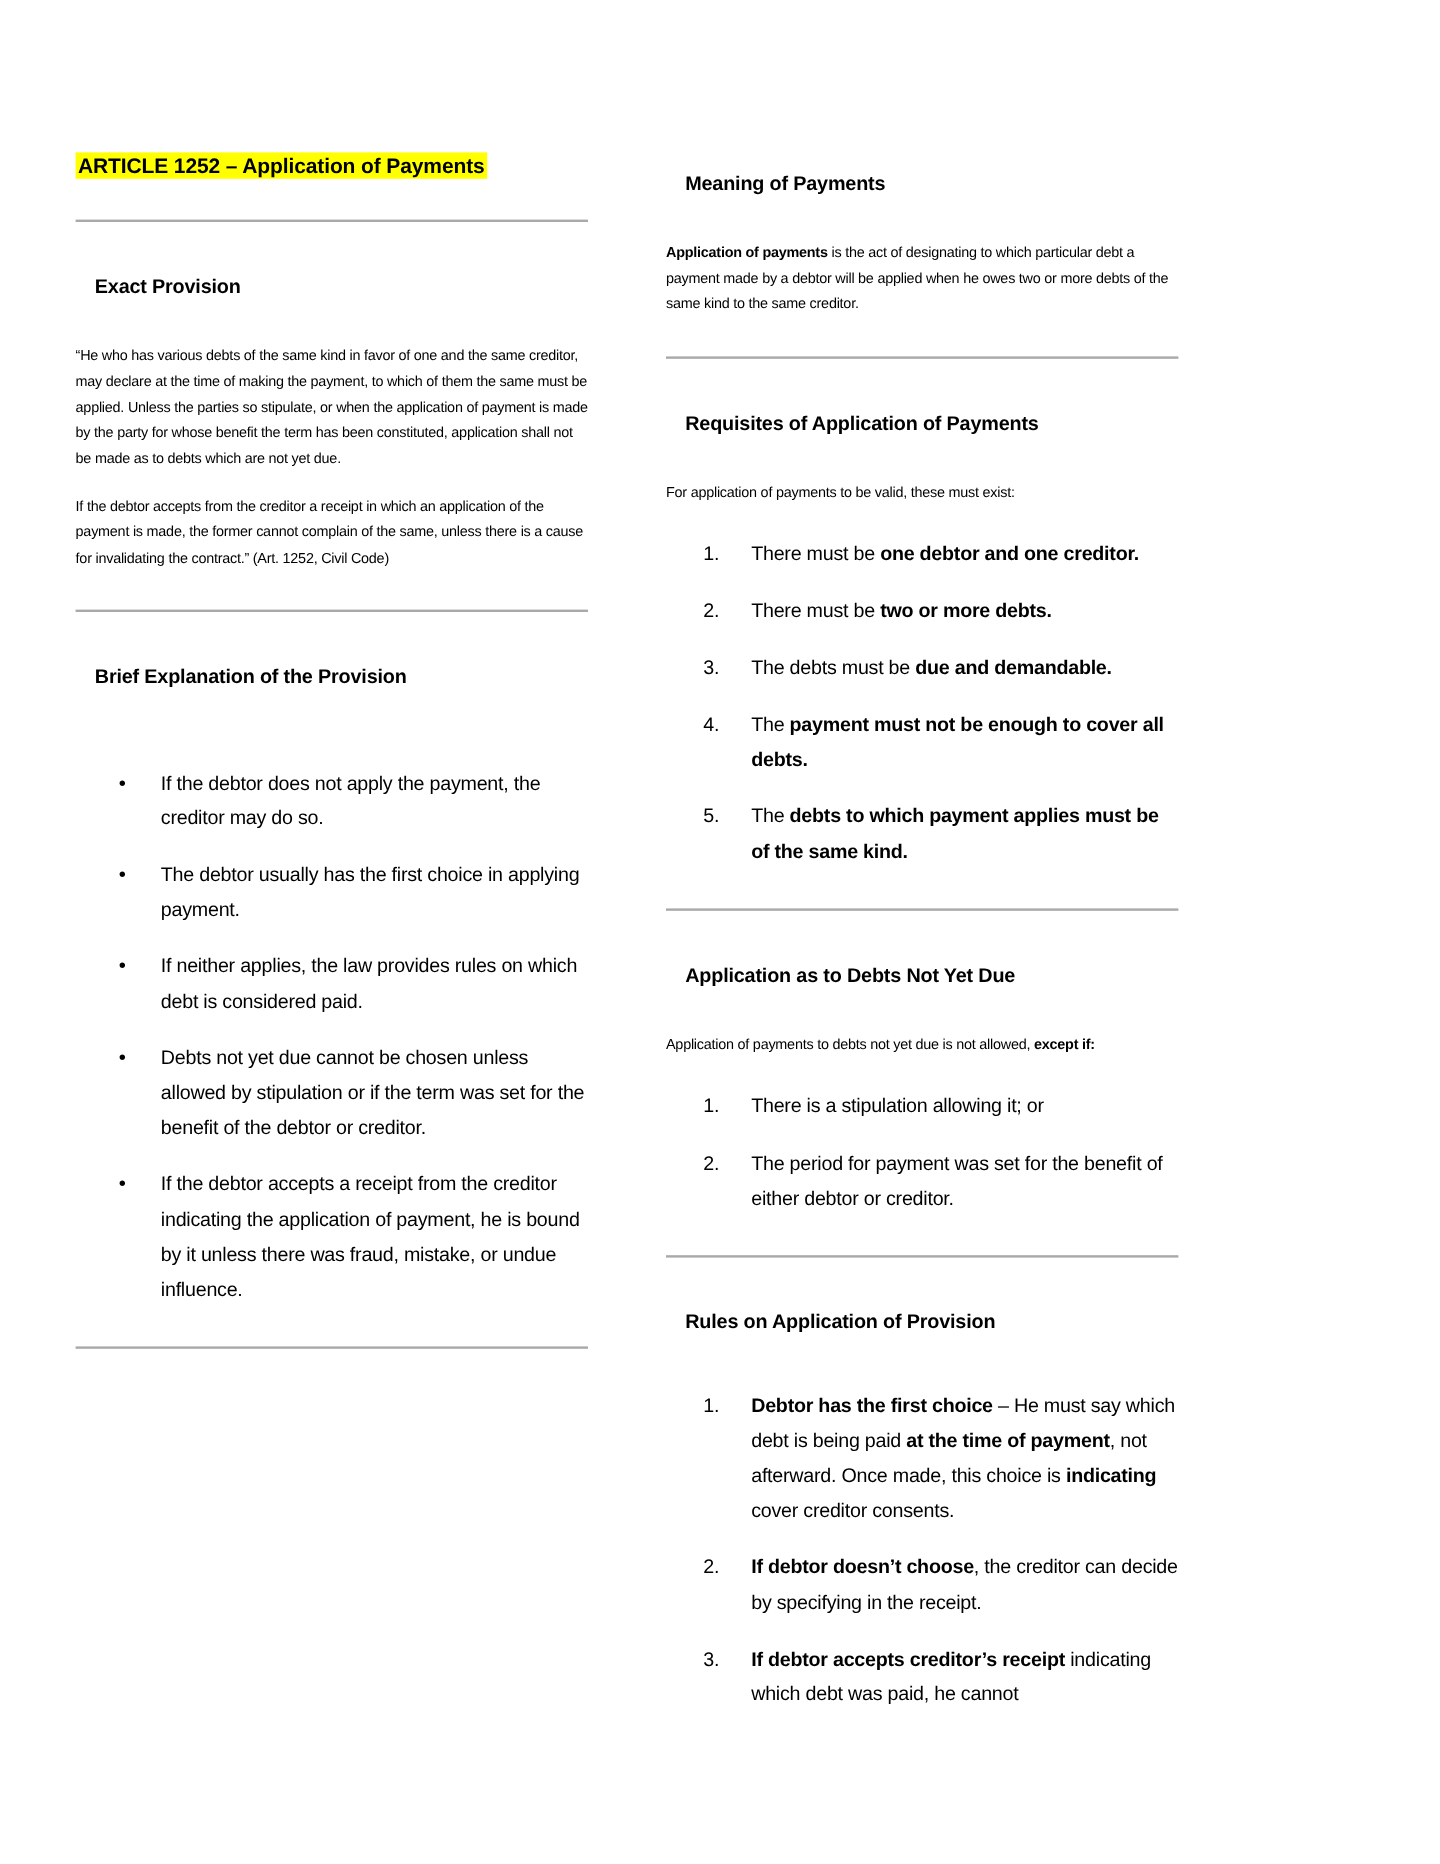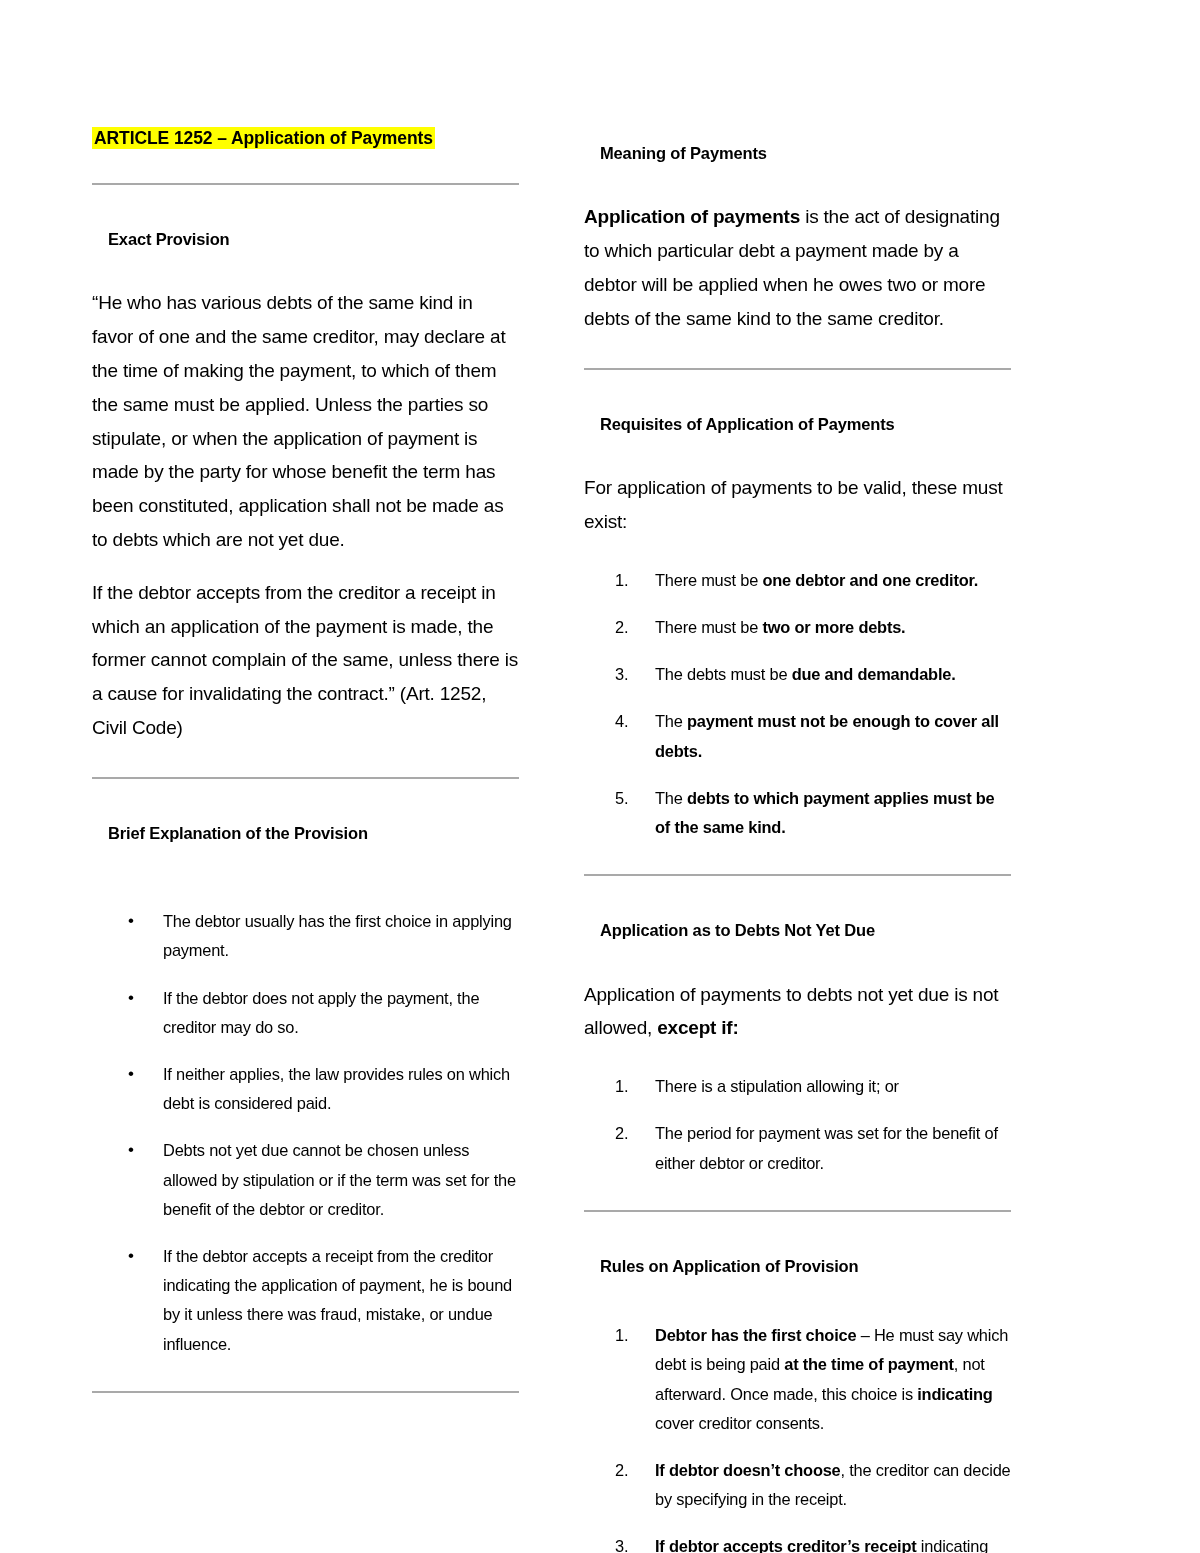--- a/index.html
+++ b/index.html
@@ -13,21 +13,21 @@
     font-family: "Liberation Sans", sans-serif;
     color: #000000;
     -webkit-font-smoothing: antialiased;
   }
 
   .page {
     position: relative;
     width: 1200px;
     height: 1553px;
     box-sizing: border-box;
-    padding: 126px 140px 0 92px;
+    padding: 126px 140px 0 63px;
   }
 
   .columns {
     display: flex;
     flex-direction: row;
     align-items: flex-start;
     gap: 65px;
   }
 
   .col {
@@ -51,21 +51,21 @@
   h2.section-head {
     margin: 16px;
     font-size: 16.5px;
     line-height: 1.42;
     font-weight: bold;
     letter-spacing: -0.15px;
   }
 
   p.para {
     margin: 0;
-    font-size: 19px;
+    font-size: 12px;
     line-height: 1.78;
     letter-spacing: -0.2px;
   }
 
   .gap-sm { height: 19px; }
   .gap-md { height: 27px; }
 
   hr.rule {
     border: 0;
     border-top: 2px solid #a9a9a9;
@@ -142,22 +142,22 @@
       <div class="gap-md"></div>
 
       <h2 class="section-head">Brief Explanation of the Provision</h2>
 
       <div class="gap-sm"></div>
 
 
       <div class="gap-md"></div>
 
       <ul class="bullets">
+        <li>If the debtor does not apply the payment, the creditor may do so.</li>
         <li>The debtor usually has the first choice in applying payment.</li>
-        <li>If the debtor does not apply the payment, the creditor may do so.</li>
         <li>If neither applies, the law provides rules on which debt is considered paid.</li>
         <li>Debts not yet due cannot be chosen unless allowed by stipulation or if the term was set for the benefit of the debtor or creditor.</li>
         <li>If the debtor accepts a receipt from the creditor indicating the application of payment, he is bound by it unless there was fraud, mistake, or undue influence.</li>
       </ul>
 
       <div class="rule-wrap-top">
         <hr class="rule">
       </div>
     </div>
 

